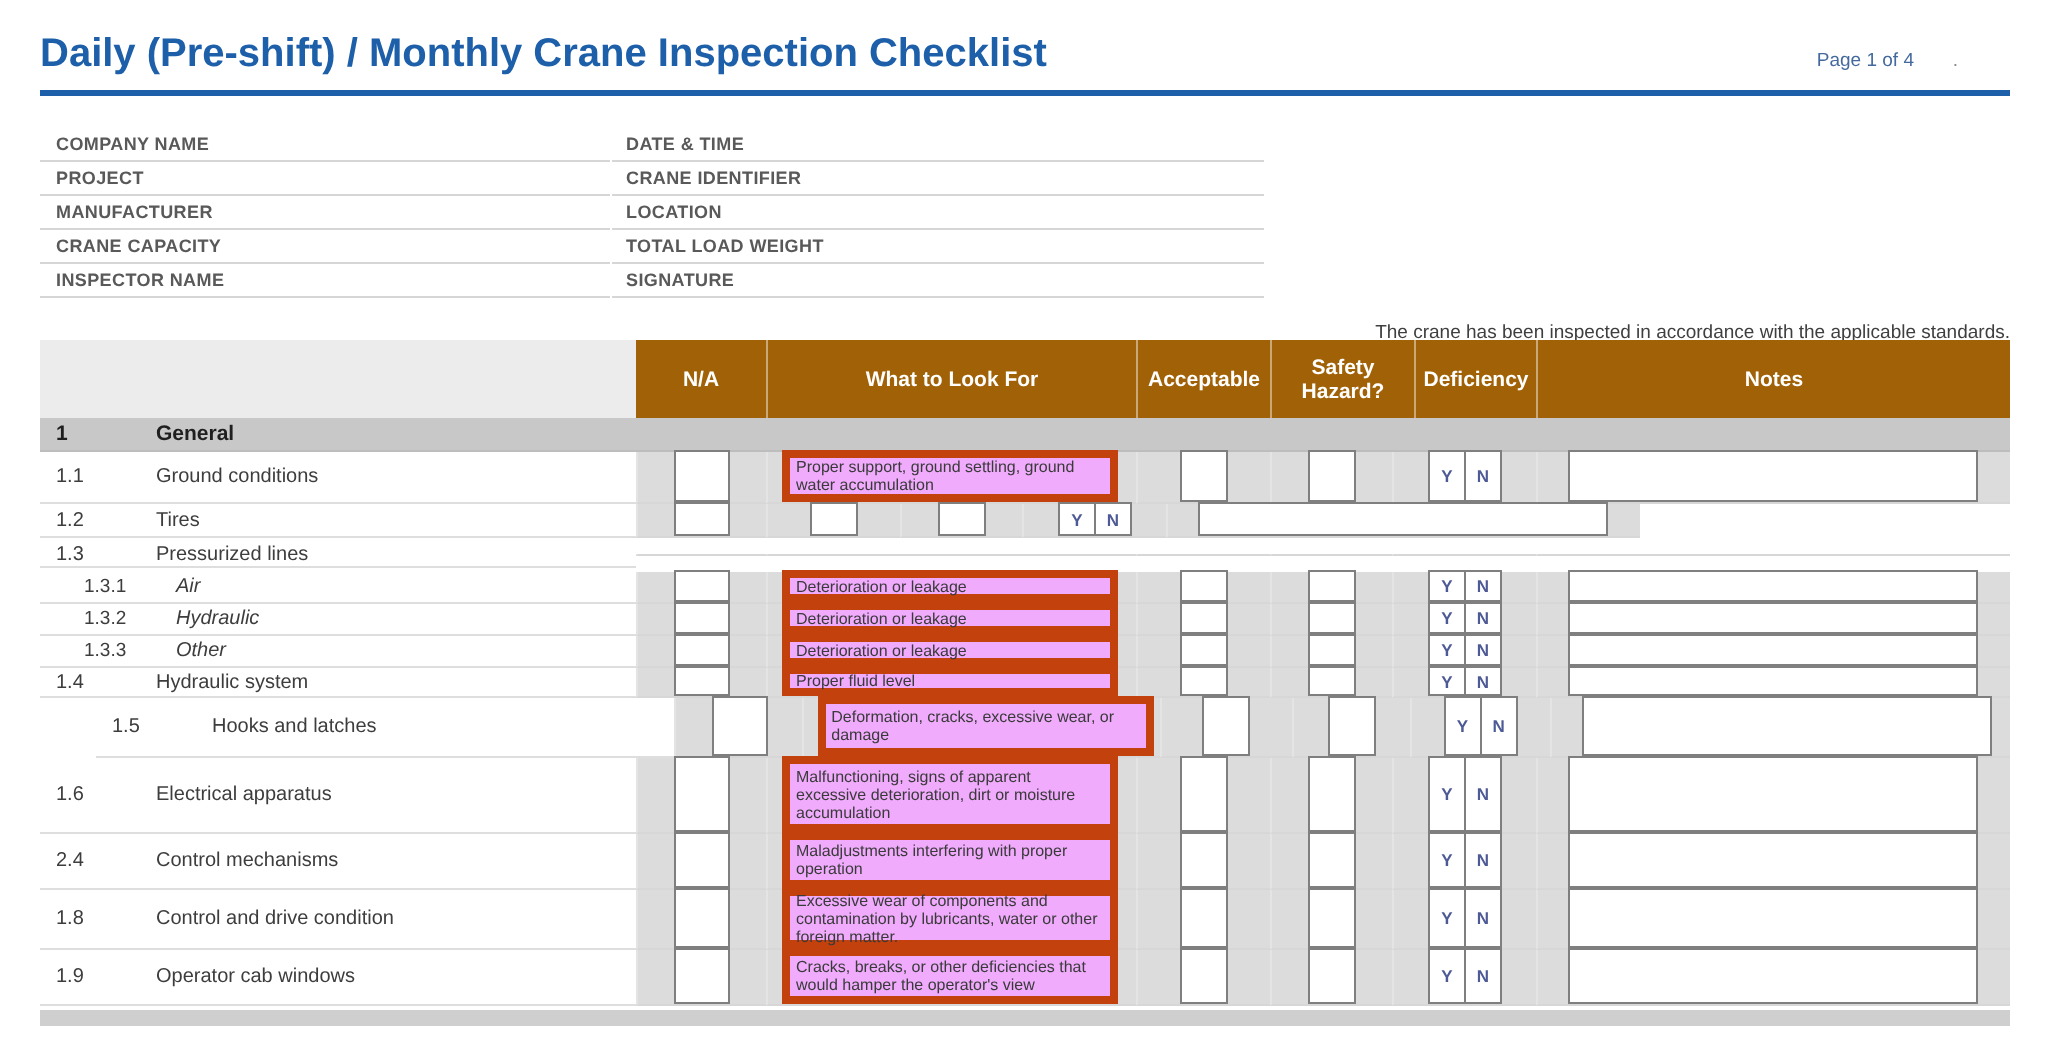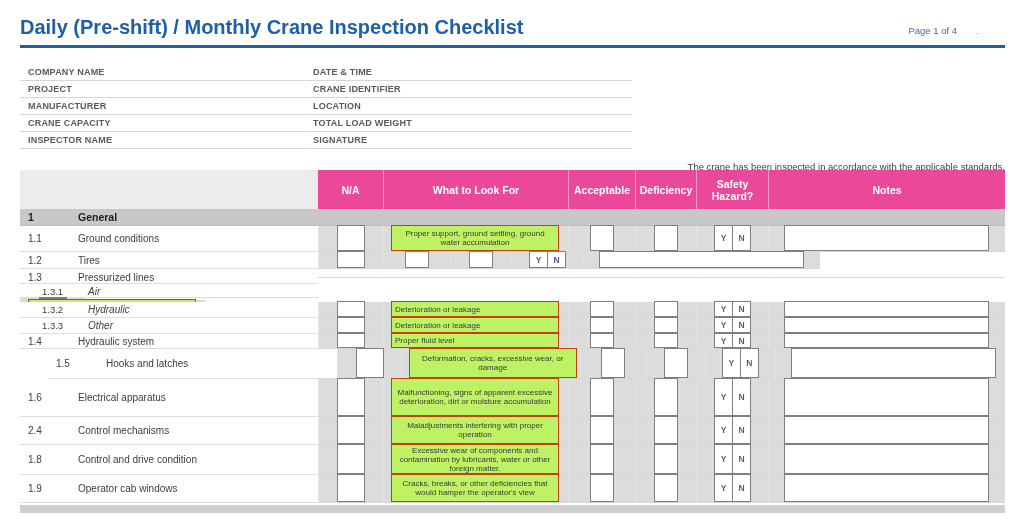--- a/index.html
+++ b/index.html
@@ -21,21 +21,21 @@
   .info-cell .lbl { font-size:9px; font-weight:bold; color:#595959; letter-spacing:.2px; }
   .info-grid .col-l .lbl { padding-left:8px; }
   .info-grid .col-r .lbl { padding-left:7px; }
   .info-value { flex:1; height:100%; }
   .statement { position:absolute; right:19px; top:137px; font-size:9.5px; color:#3f3f3f;margin-top:24px; }
 
   
   .insp-table { position:absolute; left:20px; top:170px; width:985px; }
   .thead { display:flex; height:39px; }
   .th-blank { width:298px; background:#ececec; }
-  .th { background:#ec4899; color:#fff; font-weight:bold; font-size:10.5px;
+  .th { background:#a16207; color:#fff; font-weight:bold; font-size:10.5px;
     display:flex; align-items:center; justify-content:center; text-align:center; line-height:12px; }
   .th + .th { border-left:1px solid rgba(255,255,255,.45); }
 
   .w-na{width:65px;} .w-look{width:185px;} .w-acc{width:67px;}
   .w-def{width:61px;} .w-saf{width:72px;} .w-notes{width:237px;}
 
   .section-row { display:flex; align-items:center; height:17px; background:#c8c8c8;
     border-bottom:1px solid #bdbdbd; }
   .section-num { width:58px; padding-left:8px; font-size:10.5px; font-weight:bold; color:#1f1f1f; }
   .section-title { font-size:10.5px; font-weight:bold; color:#1f1f1f; }
@@ -47,23 +47,23 @@
   .row.sub .num { padding-left:22px; font-size:9.5px; }
   .rlabel { font-size:10px; color:#3d3d3d; }
   .row.sub .rlabel { font-style:italic; padding-left:10px; }
 
   .bcell { background:#dcdcdc; border-bottom:1px solid #d7d7d7; border-left:1px solid #e4e4e4;
     display:flex; align-items:stretch; justify-content:center; }
   .bcell.left-align { justify-content:flex-start; }
 
   .checkbox { background:#fff; border:1px solid #7f7f7f; margin-top:-1px; }
   .cb-na { width:28px; } .cb-sm { width:24px; }
-  .lookbox { margin-left:7px; width:168px; background:#bef264; border:1px solid #c2410c;
+  .lookbox { margin-left:7px; width:168px; background:#f0abfc; border:4px solid #c2410c;
     display:flex; align-items:center; padding:1px 3px; font-size:8px; line-height:9px;
-    color:#3a3a3a; margin-top:-1px;text-align:center; }
+    color:#3a3a3a; margin-top:-1px; }
   .ynpair { display:flex; margin-top:-1px; }
   .yn { width:19px; background:#fff; border:1px solid #7f7f7f; display:flex;
     align-items:center; justify-content:center; font-size:8.5px; font-weight:bold; color:#4e5a96; }
   .yn + .yn { margin-left:-1px; }
   .notesbox { margin-left:15px; width:205px; background:#fff; border:1px solid #7f7f7f; margin-top:-1px; }
 
   .next-strip { height:8px; background:#cfcfcf; margin-top:2px; }
 </style>
 </head>
 <body>
@@ -121,22 +121,22 @@
     </div>
 
   <div class="statement">The crane has been inspected in accordance with the applicable standards.</div>
 
   <div class="insp-table">
     <div class="thead">
       <div class="th-blank"></div>
       <div class="th w-na">N/A</div>
       <div class="th w-look">What to Look For</div>
       <div class="th w-acc">Acceptable</div>
+      <div class="th w-saf">Safety Hazard?</div>
       <div class="th w-def">Deficiency</div>
-      <div class="th w-saf">Safety Hazard?</div>
       <div class="th w-notes">Notes</div>
     </div>
 
     <div class="section-row">
       <div class="section-num">1</div>
       <div class="section-title">General</div>
     </div>
 
     <div id="tbody">
         <div class="row" style="height: 26px;">
@@ -195,21 +195,21 @@
             <span class="num">1.3</span>
             <span class="rlabel">Pressurized lines</span>
           </div>
           <div class="bcell w-na"></div>
           <div class="bcell w-look left-align"></div>
           <div class="bcell w-acc"></div>
           <div class="bcell w-def"></div>
           <div class="bcell w-saf"></div>
           <div class="bcell w-notes left-align"></div>
         </div>
-        <div class="row sub" style="height: 16px; flex-direction: column;">
+        <div class="row sub" style="height: 16px;">
           <div class="left-region">
             <span class="num">1.3.1</span>
             <span class="rlabel">Air</span>
           </div>
           <div class="bcell w-na">
             <div class="checkbox cb-na"></div>
           </div>
           <div class="bcell w-look left-align">
             <div class="lookbox">Deterioration or leakage</div>
           </div>

